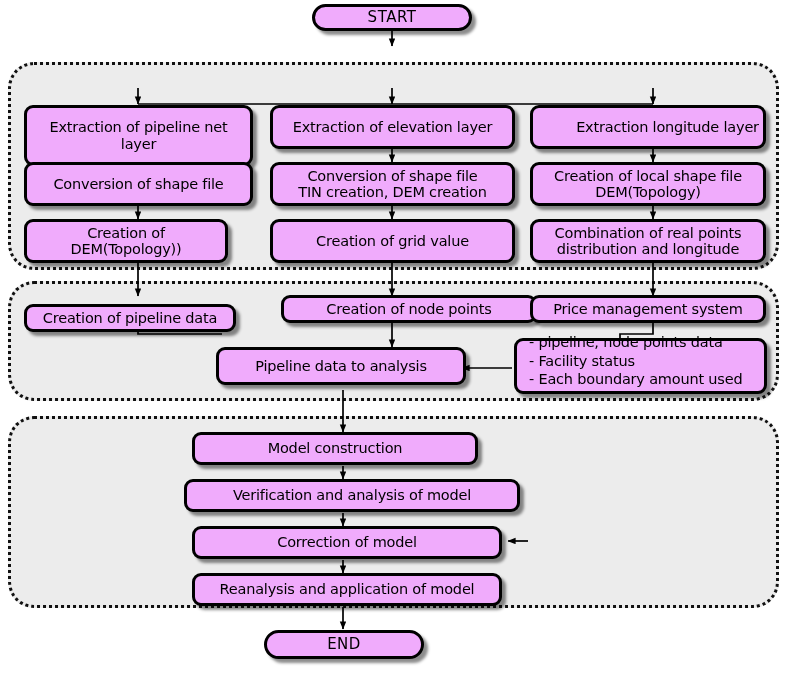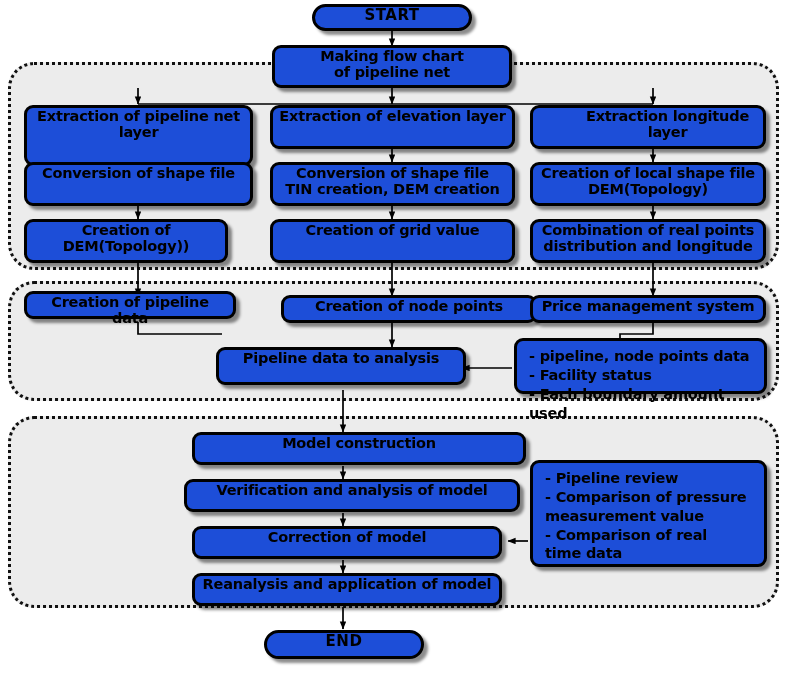--- a/index.html
+++ b/index.html
@@ -27,29 +27,30 @@
     background: #ececec;
     border: 3px dotted #111111;
     border-radius: 26px;
     box-sizing: border-box;
     z-index: 1;
   }
   
   .node {
     position: absolute;
     box-sizing: border-box;
-    background: #1d4ed8;
+    background: #f0abfc;
     border: 3px solid #000000;
     border-radius: 9px;
     box-shadow: 4px 4px 3px rgba(0,0,0,0.45);
     display: flex;
+    align-items: center;
     justify-content: center;
     text-align: center;
     color: #000000;
-    font-weight: bold;
+    font-weight: normal;
     font-size: 14.5px;
     line-height: 1.12;
     letter-spacing: -0.2px;
     z-index: 4;
     padding: 0 4px;
   }
   .node .lines { width: 100%; white-space: pre-line; }
   .terminal {
     border-radius: 999px;
     font-size: 15px;
@@ -124,24 +125,20 @@
   </svg>
 
   <div class="node terminal" style="left:312px; top:4px; width:160px; height:27px;">
     <span class="lines">START</span>
   </div>
 
   <div class="node terminal" style="left:264px; top:630px; width:160px; height:29px;">
     <span class="lines">END</span>
   </div>
 
-  <div class="node" style="left:272px; top:45px; width:240px; height:43px;">
-    <span class="lines">Making flow chart
-of pipeline net</span>
-  </div>
 
   <div class="node" style="left:24px; top:105px; width:229px; height:61px;">
     <span class="lines">Extraction of pipeline net
 layer</span>
   </div>
   <div class="node" style="left:24px; top:162px; width:229px; height:44px;">
     <span class="lines">Conversion of shape file</span>
   </div>
   <div class="node" style="left:24px; top:219px; width:204px; height:44px;">
     <span class="lines">Creation of
@@ -164,51 +161,44 @@
   </div>
   <div class="node" style="left:530px; top:162px; width:236px; height:44px;">
     <span class="lines">Creation of local shape file
 DEM(Topology)</span>
   </div>
   <div class="node" style="left:530px; top:219px; width:236px; height:44px;">
     <span class="lines">Combination of real points
 distribution and longitude</span>
   </div>
 
-  <div class="node" style="left:24px; top:291px; width:212px; height:28px;">
+  <div class="node" style="left:24px; top:304px; width:212px; height:28px;">
     <span class="lines">Creation of pipeline data</span>
   </div>
   <div class="node" style="left:281px; top:295px; width:256px; height:28px;">
     <span class="lines">Creation of node points</span>
   </div>
   <div class="node" style="left:530px; top:295px; width:236px; height:28px;">
     <span class="lines">Price management system</span>
   </div>
   <div class="node" style="left:216px; top:347px; width:250px; height:38px;">
     <span class="lines">Pipeline data to analysis</span>
   </div>
   <div class="node note" style="left:514px; top:338px; width:253px; height:56px;">
     <span class="lines">- pipeline, node points data
 - Facility status
 - Each boundary amount used</span>
   </div>
 
-  <div class="node" style="left:192px; top:432px; width:334px; height:33px;">
+  <div class="node" style="left:192px; top:432px; width:286px; height:33px;">
     <span class="lines">Model construction</span>
   </div>
   <div class="node" style="left:184px; top:479px; width:336px; height:33px;">
     <span class="lines">Verification and analysis of model</span>
   </div>
   <div class="node" style="left:192px; top:526px; width:310px; height:33px;">
     <span class="lines">Correction of model</span>
   </div>
   <div class="node" style="left:192px; top:573px; width:310px; height:33px;">
     <span class="lines">Reanalysis and application of model</span>
   </div>
-  <div class="node note" style="left:530px; top:460px; width:237px; height:107px;">
-    <span class="lines">- Pipeline review
-- Comparison of pressure
-   measurement value
-- Comparison of real
-   time data</span>
-  </div>
 
 </div>
 
 </body></html>

